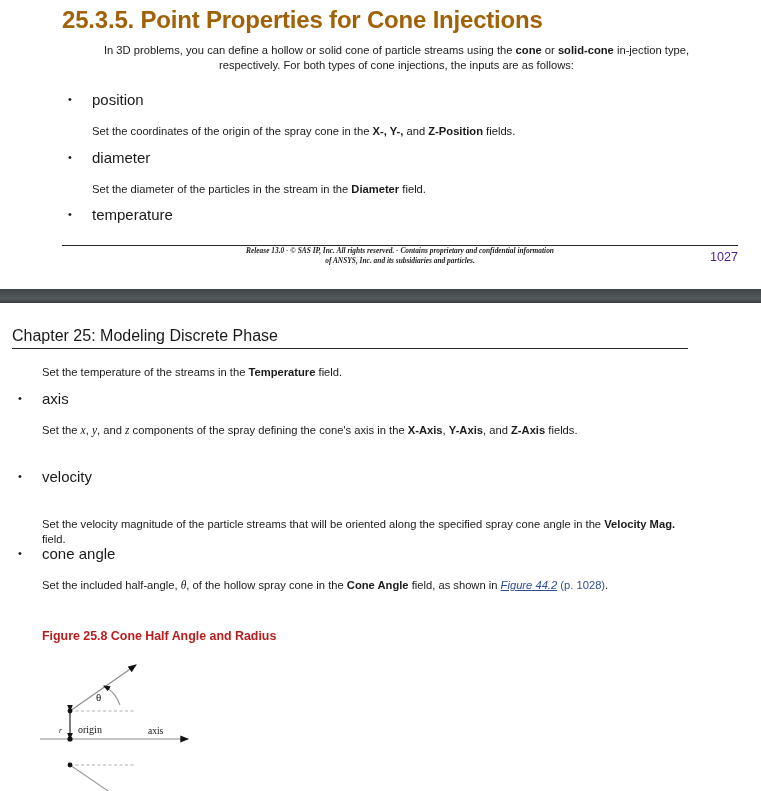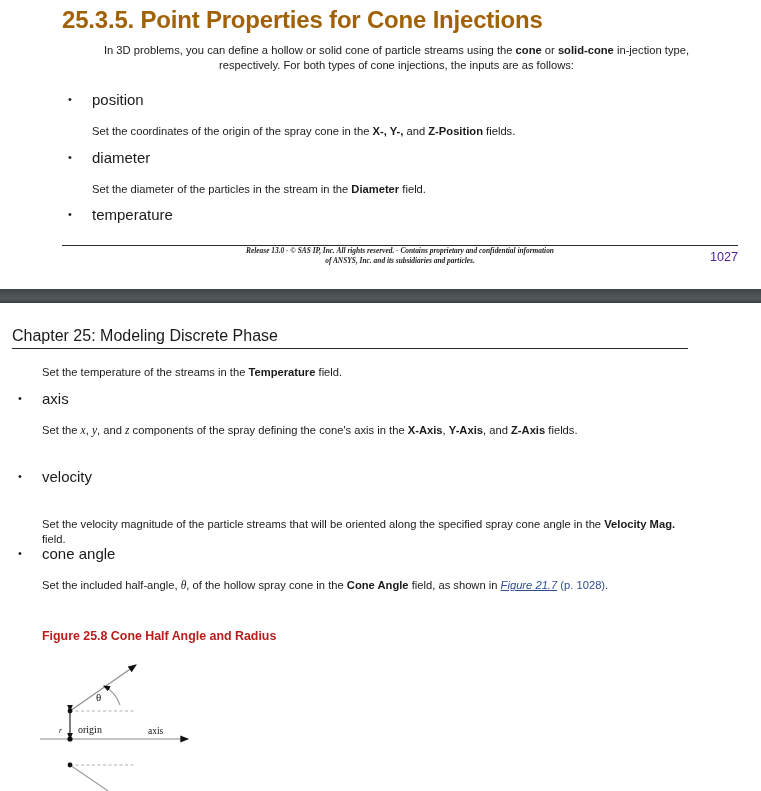--- a/index.html
+++ b/index.html
@@ -209,21 +209,21 @@
   <div class="para p2-s1"><span>Set the </span><span class="math">x</span><span>, </span><span class="math">y</span><span>, and </span><span class="math">z</span><span> components of the spray defining the cone's axis in the </span><b>X-Axis</b><span>, </span><b>Y-Axis</b><span>, and </span><b>Z-Axis</b><span> fields.</span></div>
 
   <div class="bullet-dot p2-b2-dot">•</div>
   <div class="bullet-label p2-b2-text">velocity</div>
 
   <div class="para p2-s2"><span>Set the velocity magnitude of the particle streams that will be oriented along the specified spray cone angle in the </span><b>Velocity Mag.</b><span> field.</span></div>
 
   <div class="bullet-dot p2-b3-dot">•</div>
   <div class="bullet-label p2-b3-text">cone angle</div>
 
-  <div class="para p2-s3"><span>Set the included half-angle, </span><span class="math">θ</span><span>, of the hollow spray cone in the </span><b>Cone Angle</b><span> field, as shown in </span><a href="#" class="xref">Figure 21.7</a><span class="pgref"> (p. 1028)</span><span>.</span></div>
+  <div class="para p2-s3"><span>Set the included half-angle, </span><span class="math">θ</span><span>, of the hollow spray cone in the </span><b>Cone Angle</b><span> field, as shown in </span><a href="#" class="xref">Figure 44.2</a><span class="pgref"> (p. 1028)</span><span>.</span></div>
 
   <div class="fig-caption">Figure 25.8  Cone Half Angle and Radius</div>
 
   <div class="figure-box">
     <svg width="220" height="138" viewBox="0 0 220 138">
       <defs>
         <marker id="ah" markerWidth="9" markerHeight="9" refX="7" refY="3.2" orient="auto">
           <path d="M0,0 L8,3.2 L0,6.4 z" fill="#111111"></path>
         </marker>
         <marker id="ahs" markerWidth="7" markerHeight="7" refX="5.5" refY="2.6" orient="auto">

